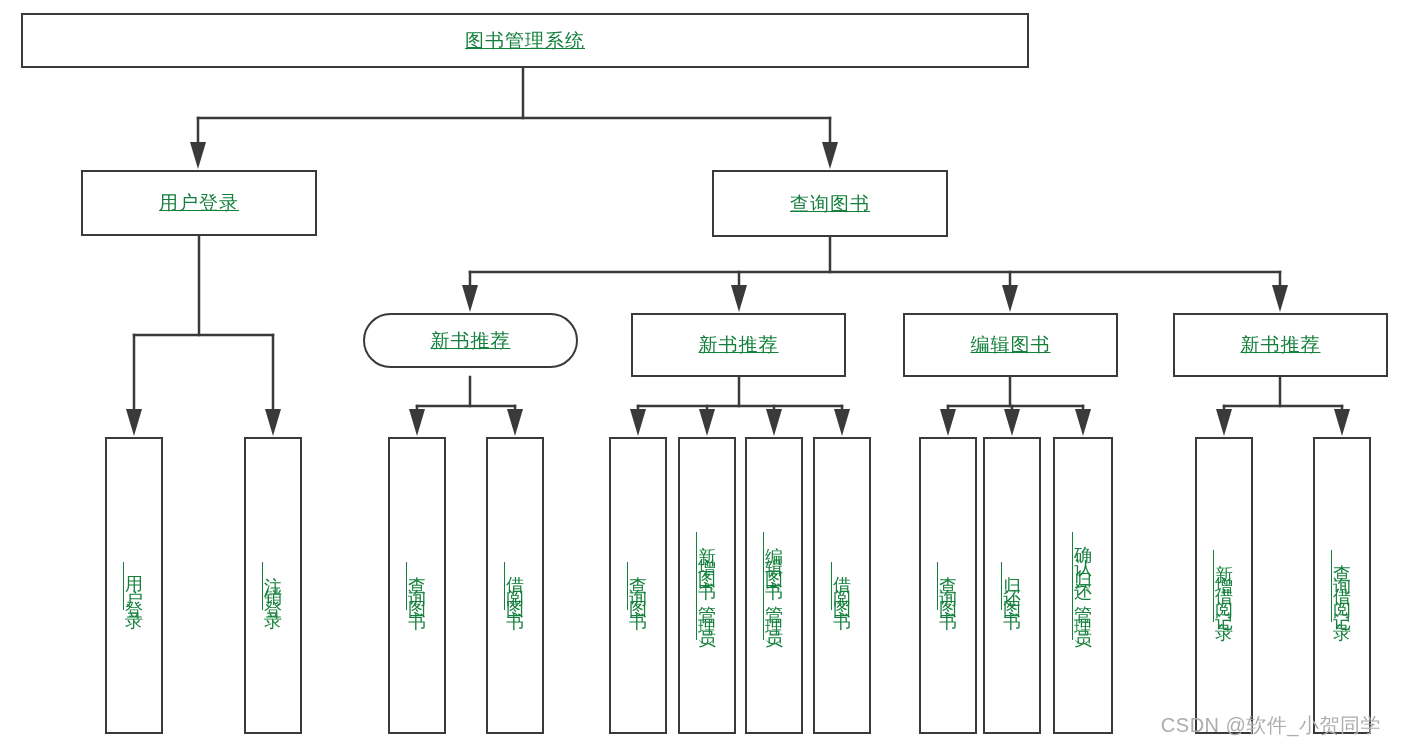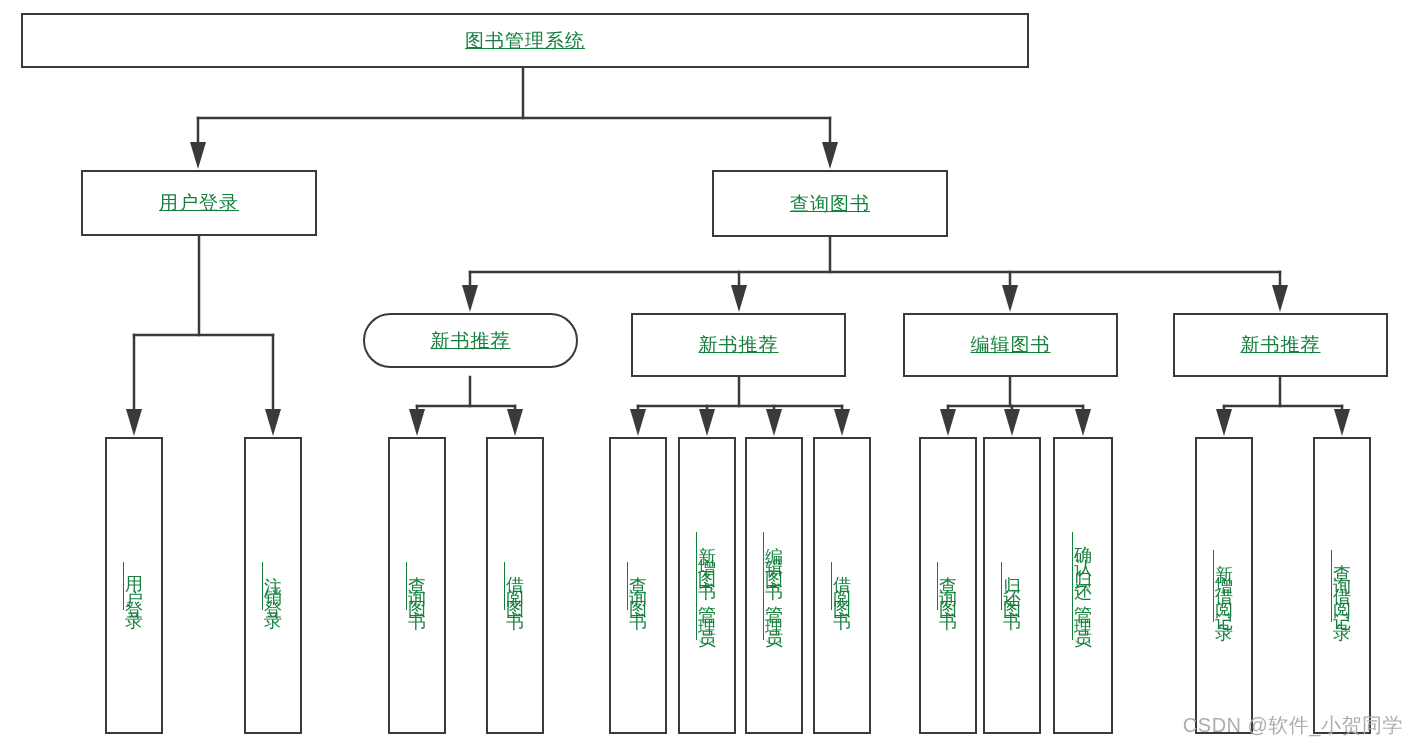--- a/index.html
+++ b/index.html
@@ -15,21 +15,21 @@
     border:2.5px solid #3a3a3a;color:#15803d;
     display:flex;align-items:center;justify-content:center;
     z-index:1;text-align:center;text-decoration:underline;
   }
   .hlabel{font-size:19px;letter-spacing:1px;}
   .leaf{
     writing-mode:vertical-rl;text-orientation:mixed;
     font-size:18px;letter-spacing:12px;line-height:1;
   }
   .watermark{
-    position:absolute;right:2px;bottom:8px;z-index:3;
+    position:absolute;right:24px;bottom:8px;z-index:3;
     font-size:20px;color:#adadad;letter-spacing:0.5px;white-space:nowrap;
   }
 </style>
 </head>
 <body>
 
 <div class="canvas">
 
   <svg class="wires" viewBox="0 0 1405 747">
 

